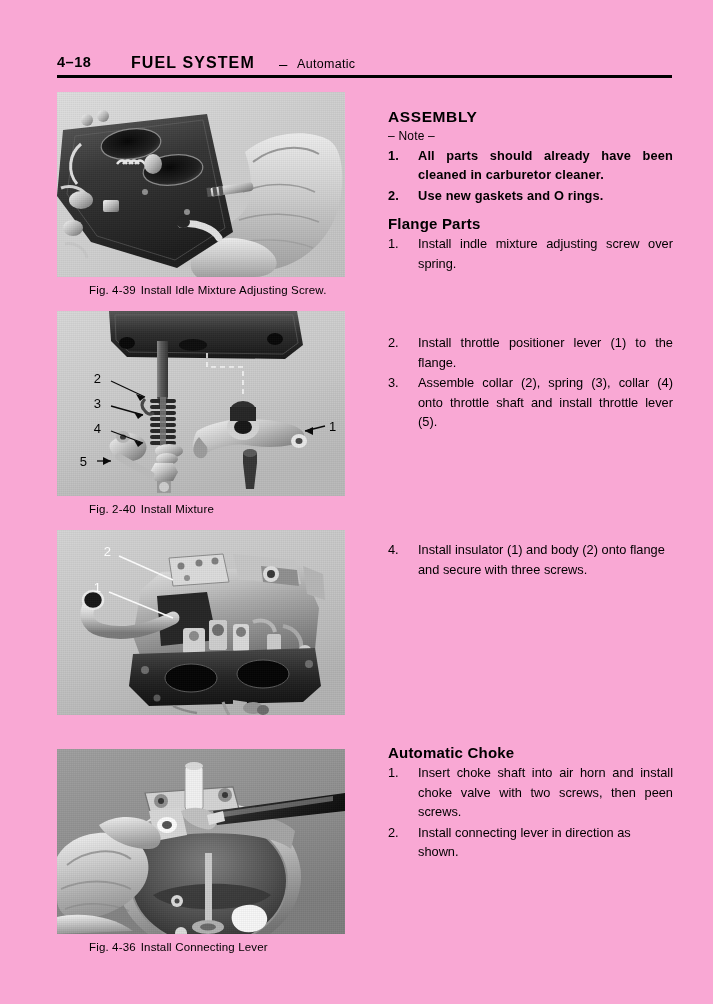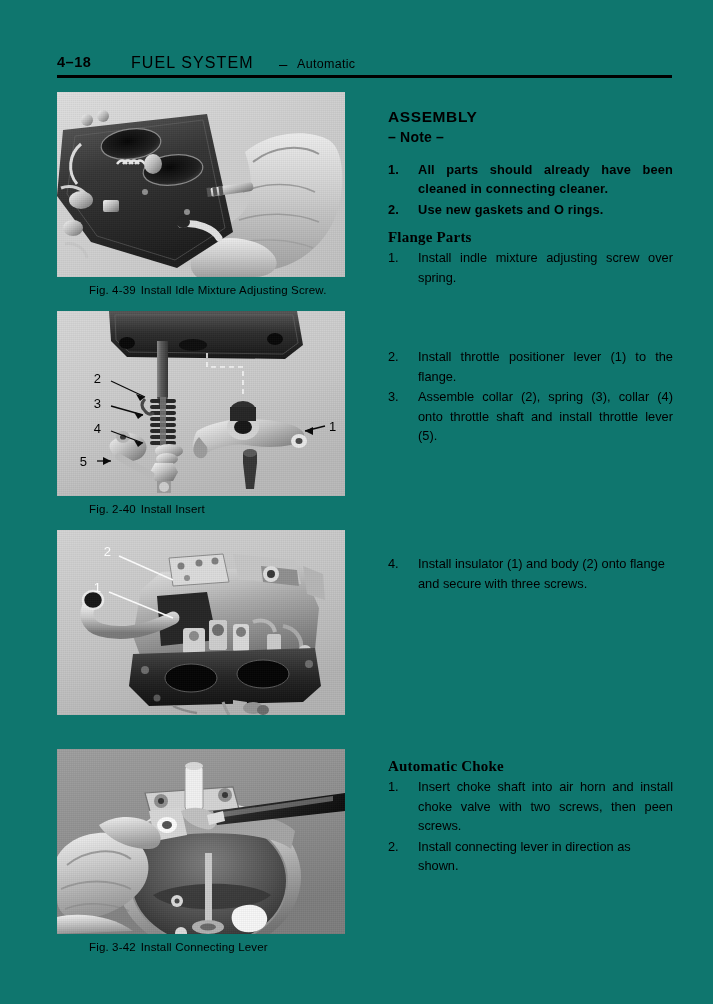--- a/index.html
+++ b/index.html
@@ -8,21 +8,21 @@
     background: #ffffff;
   }
   body {
     font-family: "Liberation Sans", sans-serif;
     color: #000;
   }
   #page {
     position: relative;
     width: 713px;
     height: 1004px;
-    background: #0f766e;
+    background: #f9a8d4;
     overflow: hidden;
   }
 
   
   #header {
     position: absolute;
     left: 57px;
     top: 54px;
     width: 615px;
     height: 24px;
@@ -33,21 +33,21 @@
     top: 0;
     font-size: 14.5px;
     font-weight: bold;
     letter-spacing: 0.5px;
   }
   .hdr-title {
     position: absolute;
     left: 74px;
     top: 0;
     font-size: 16px;
-    font-weight: normal;
+    font-weight: bold;
     letter-spacing: 1.1px;
   }
   .hdr-dash {
     position: absolute;
     left: 222px;
     top: 1px;
     font-size: 15px;
     font-weight: normal;
   }
   .hdr-sub {
@@ -129,31 +129,30 @@
   .callouts .lt { fill: #f4f4f4; }
 
   
   .r-h1 {
     font-size: 15.5px;
     font-weight: bold;
     letter-spacing: 0.6px;
     margin: 0 0 3px 0;
   }
   .r-note {
-    font-size: 14px;
-    font-weight: bold;
-    margin: 0 0 15px 0;
+    font-size: 12px;
+    font-weight: normal;
+    margin: 0 0 3px 0;
     letter-spacing: 0.2px;
   }
   .r-h2 {
     font-size: 15px;
     font-weight: bold;
     letter-spacing: 0.2px;
     margin: 0 0 2px 0;
-    font-family: Liberation Serif, serif;
   }
   .olist { margin: 0; padding: 0; list-style: none; }
   .oitem {
     position: relative;
     padding-left: 30px;
     font-size: 12.8px;
     line-height: 1.52;
     margin-bottom: 1px;
   }
   .oitem .num {
@@ -360,21 +359,21 @@
             <path d="M248 120 l8 -4 l0 8 z"></path>
           </g>
           <text x="44" y="72" text-anchor="end">2</text>
           <text x="44" y="97" text-anchor="end">3</text>
           <text x="44" y="122" text-anchor="end">4</text>
           <text x="30" y="155" text-anchor="end">5</text>
           <text x="272" y="120">1</text>
         </svg>
       </div>
       <div class="caption">
-        <span class="cap-num">Fig. 2-40</span><span>Install Insert</span>
+        <span class="cap-num">Fig. 2-40</span><span>Install Mixture</span>
       </div>
     </div>
 
     <div class="figure" style="top:438px;">
       <div class="photo">
         <svg viewBox="0 0 288 185" width="288" height="185" preserveAspectRatio="none" style="position:absolute;inset:0;">
           <defs>
             <linearGradient id="bg41" x1="0" y1="0" x2="0.5" y2="1">
               <stop offset="0%" stop-color="#cfcfcc"></stop>
               <stop offset="60%" stop-color="#c0c0bd"></stop>
@@ -530,35 +529,35 @@
 
           <path d="M0 108 C12 86 44 78 70 88 C90 96 96 116 88 134 C78 154 48 170 22 170 C8 170 0 162 0 150 Z" fill="url(#skin42)"></path>
           <path d="M10 116 C30 100 58 98 74 110" stroke="#8a8278" stroke-width="2" fill="none" opacity="0.7"></path>
           <path d="M4 140 C26 130 54 130 74 140" stroke="#8a8278" stroke-width="1.8" fill="none" opacity="0.6"></path>
           <path d="M8 160 C28 152 54 154 72 162" stroke="#8a8278" stroke-width="1.6" fill="none" opacity="0.5"></path>
           <path d="M42 76 C60 64 86 66 98 78 C108 88 104 100 92 100 C74 100 52 92 42 76 Z" fill="url(#skin42)"></path>
           <path d="M0 168 C24 162 58 168 76 182 L0 185 Z" fill="url(#skin42)"></path>
         </svg>
       </div>
       <div class="caption">
-        <span class="cap-num">Fig. 3-42</span><span>Install Connecting Lever</span>
+        <span class="cap-num">Fig. 4-36</span><span>Install Connecting Lever</span>
       </div>
     </div>
 
   </div>
 
   <div id="right-col">
 
     <h2 class="r-h1">ASSEMBLY</h2>
     <div class="r-note">– Note –</div>
 
     <ol class="olist">
       <li class="oitem bold just">
         <span class="num">1.</span>
-        <span>All parts should already have been cleaned in connecting cleaner.</span>
+        <span>All parts should already have been cleaned in carburetor cleaner.</span>
       </li>
       <li class="oitem bold">
         <span class="num">2.</span>
         <span>Use new gaskets and O rings.</span>
       </li>
     </ol>
 
     <div class="spacer-b"></div>
 
     <h3 class="r-h2">Flange Parts</h3>

